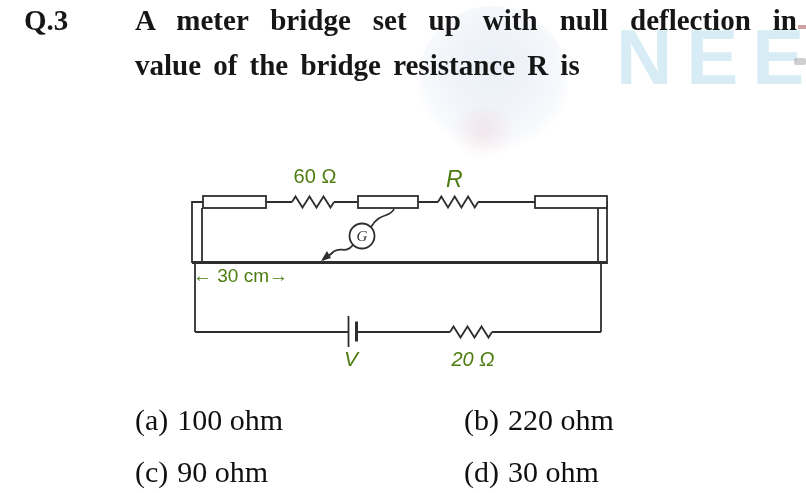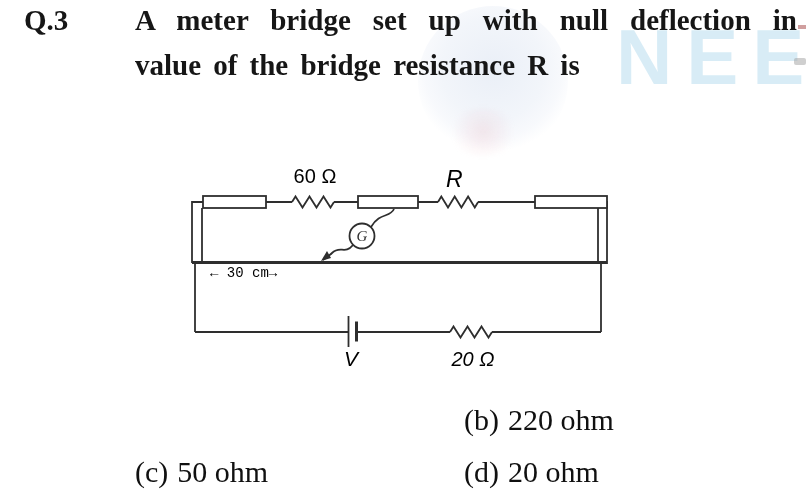--- a/index.html
+++ b/index.html
@@ -39,25 +39,25 @@
     font-size:29px;font-weight:bold;line-height:45px;
   }
   .q-line{display:block;}
   .q-line.justify{text-align:justify;text-align-last:justify;}
   .q-line.lastline{word-spacing:0.17em;}
 
   
   .circuit-svg{position:absolute;left:0;top:0;z-index:1;}
   .fig-label{
     position:absolute;z-index:2;font-family:"Liberation Sans","DejaVu Sans",sans-serif;
-    color:#000000;white-space:nowrap;line-height:1;
+    color:#4d7c0f;white-space:nowrap;line-height:1;
   }
   .lbl-60{left:285px;top:166px;width:60px;text-align:center;font-size:20px;}
   .lbl-R{left:446px;top:168px;font-size:23px;font-style:italic;}
-  .lbl-30cm{left:210px;top:266px;font-size:14px;font-family:Liberation Mono, monospace;}
+  .lbl-30cm{left:193px;top:266px;font-size:19px;}
   .lbl-V{left:339px;top:348px;width:24px;text-align:center;font-size:21px;font-style:italic;}
   .lbl-20{left:446px;top:349px;width:54px;text-align:center;font-size:20px;font-style:italic;}
 
   
   .option{
     position:absolute;z-index:2;font-size:30px;line-height:37px;color:#101010;white-space:nowrap;
   }
   .opt-a{left:135px;top:401px;}
   .opt-b{left:464px;top:401px;}
   .opt-c{left:135px;top:453px;}
@@ -118,17 +118,18 @@
       <path d="M601 263 V332"></path>
     </g>
   </svg>
 
   <div class="fig-label lbl-60">60 Ω</div>
   <div class="fig-label lbl-R">R</div>
   <div class="fig-label lbl-30cm">← 30 cm→</div>
   <div class="fig-label lbl-V">V</div>
   <div class="fig-label lbl-20">20 Ω</div>
 
+  <div class="option opt-a"><span>(a)</span><span class="sp"></span><span>100 ohm</span></div>
   <div class="option opt-b"><span>(b)</span><span class="sp"></span><span>220 ohm</span></div>
-  <div class="option opt-c"><span>(c)</span><span class="sp"></span><span>50 ohm</span></div>
-  <div class="option opt-d"><span>(d)</span><span class="sp"></span><span>20 ohm</span></div>
+  <div class="option opt-c"><span>(c)</span><span class="sp"></span><span>90 ohm</span></div>
+  <div class="option opt-d"><span>(d)</span><span class="sp"></span><span>30 ohm</span></div>
 
 </div>
 
 </body></html>

